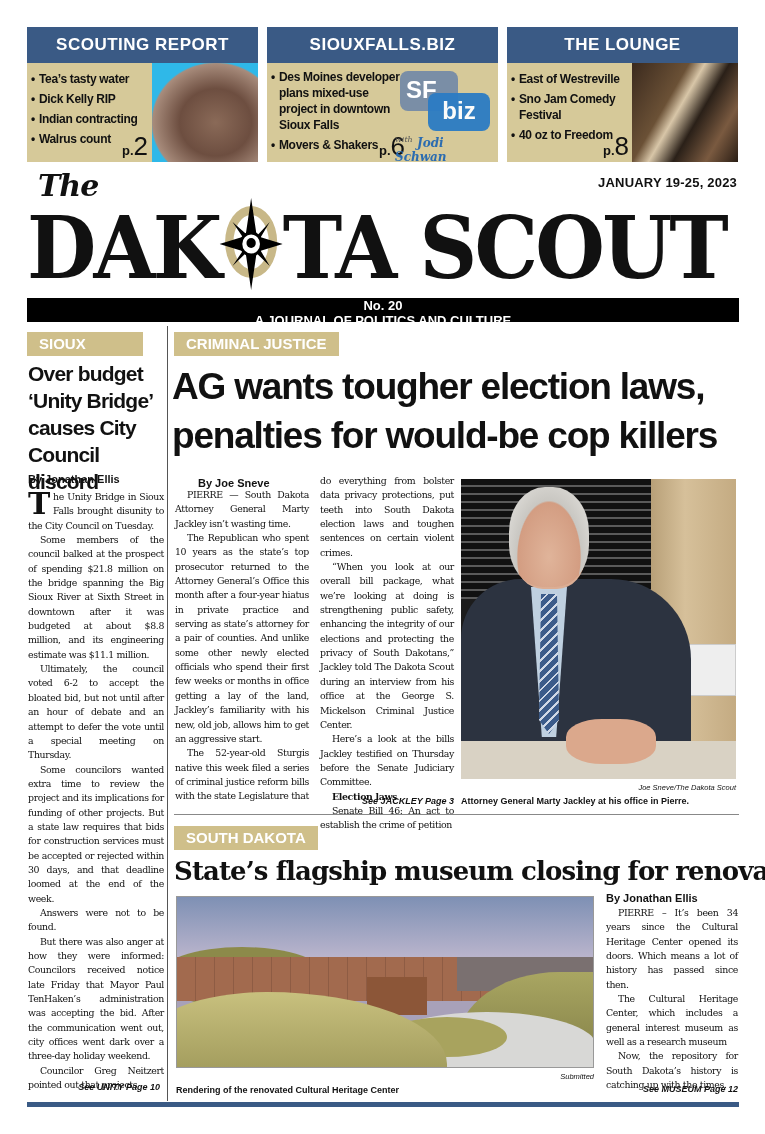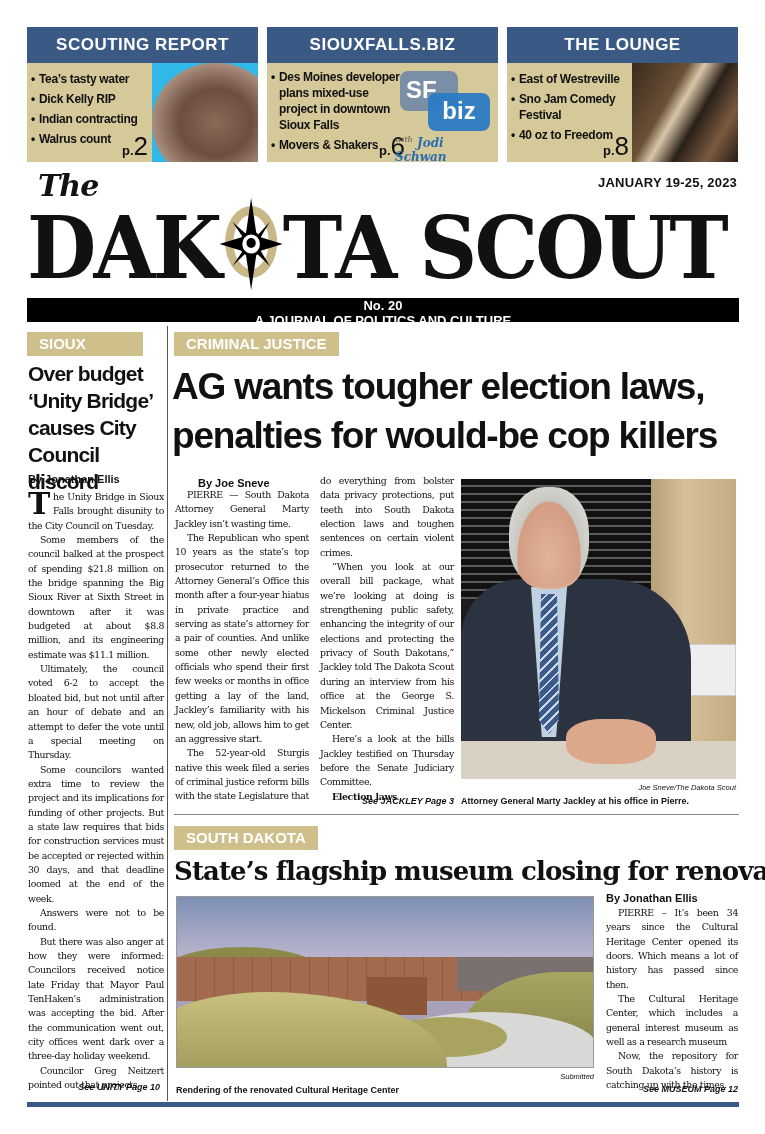--- a/index.html
+++ b/index.html
@@ -181,20 +181,21 @@
 <div id="cj-col1" class="body">
   <p>PIERRE — South Dakota Attorney General Marty Jackley isn’t wasting time.</p>
   <p>The Republican who spent 10 years as the state’s top prosecutor returned to the Attorney General’s Office this month after a four-year hiatus in private practice and serving as state’s attorney for a pair of counties. And unlike some other newly elected officials who spend their first few weeks or months in office getting a lay of the land, Jackley’s familiarity with his new, old job, allows him to get an aggressive start.</p>
   <p>The 52-year-old Sturgis native this week filed a series of criminal justice reform bills with the state Legislature that</p>
 </div>
 <div id="cj-col2" class="body">
   <p class="noind">do everything from bolster data privacy protections, put teeth into South Dakota election laws and toughen sentences on certain violent crimes.</p>
   <p>“When you look at our overall bill package, what we’re looking at doing is strengthening public safety, enhancing the integrity of our elections and protecting the privacy of South Dakotans,” Jackley told The Dakota Scout during an interview from his office at the George S. Mickelson Criminal Justice Center.</p>
   <p>Here’s a look at the bills Jackley testified on Thursday before the Senate Judiciary Committee.</p>
   <p class="sub">Election laws</p>
+  <p>Senate Bill 46: An act to establish the crime of petition</p>
 </div>
 <div id="cj-jump" class="jump">See JACKLEY Page 3</div>
 <div id="cj-photo">
   <div class="ph-wall"></div>
   <div class="ph-blind"></div>
   <div class="ph-printer"></div>
   <div class="ph-suit"></div>
   <div class="ph-shirt"></div>
   <div class="ph-tie"></div>
   <div class="ph-face"></div>

